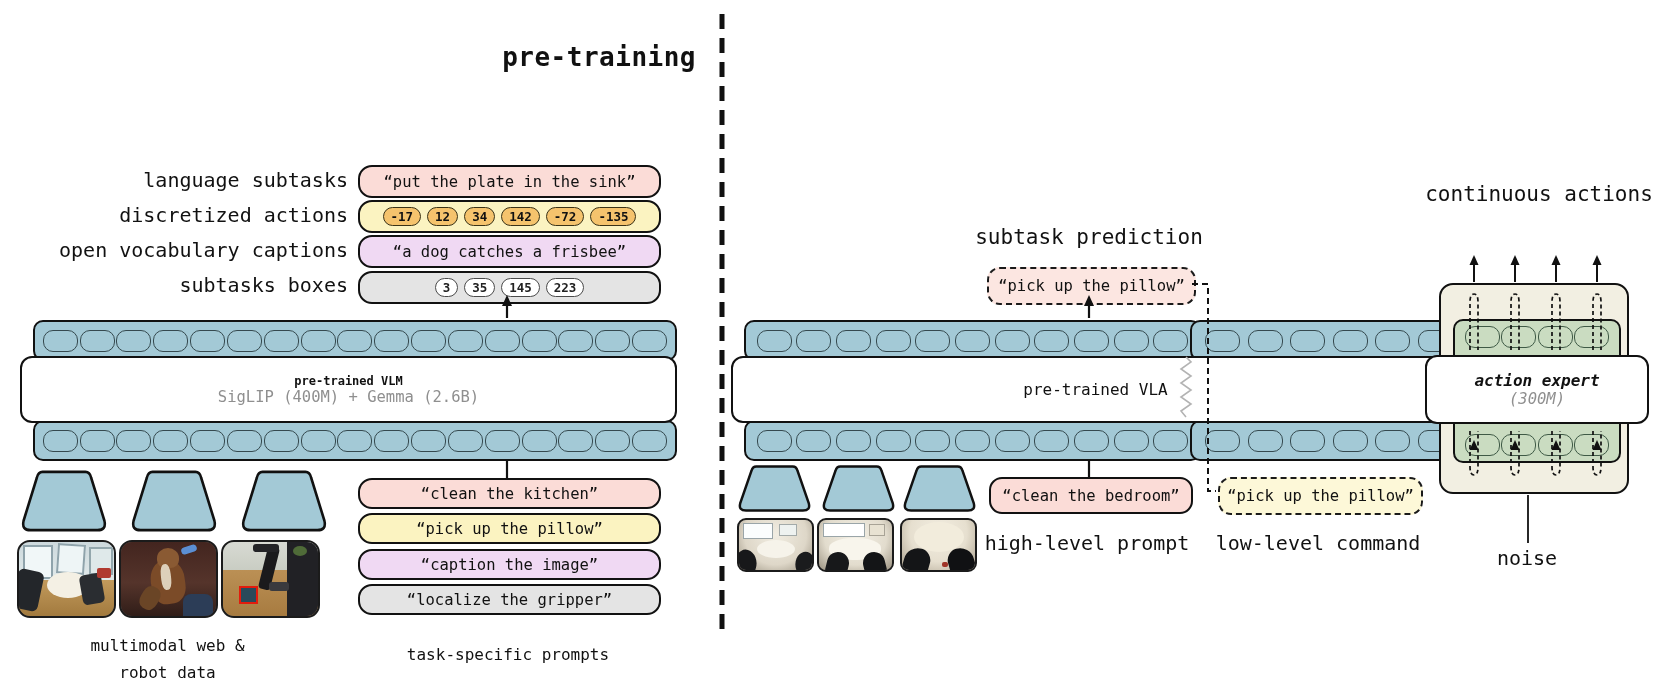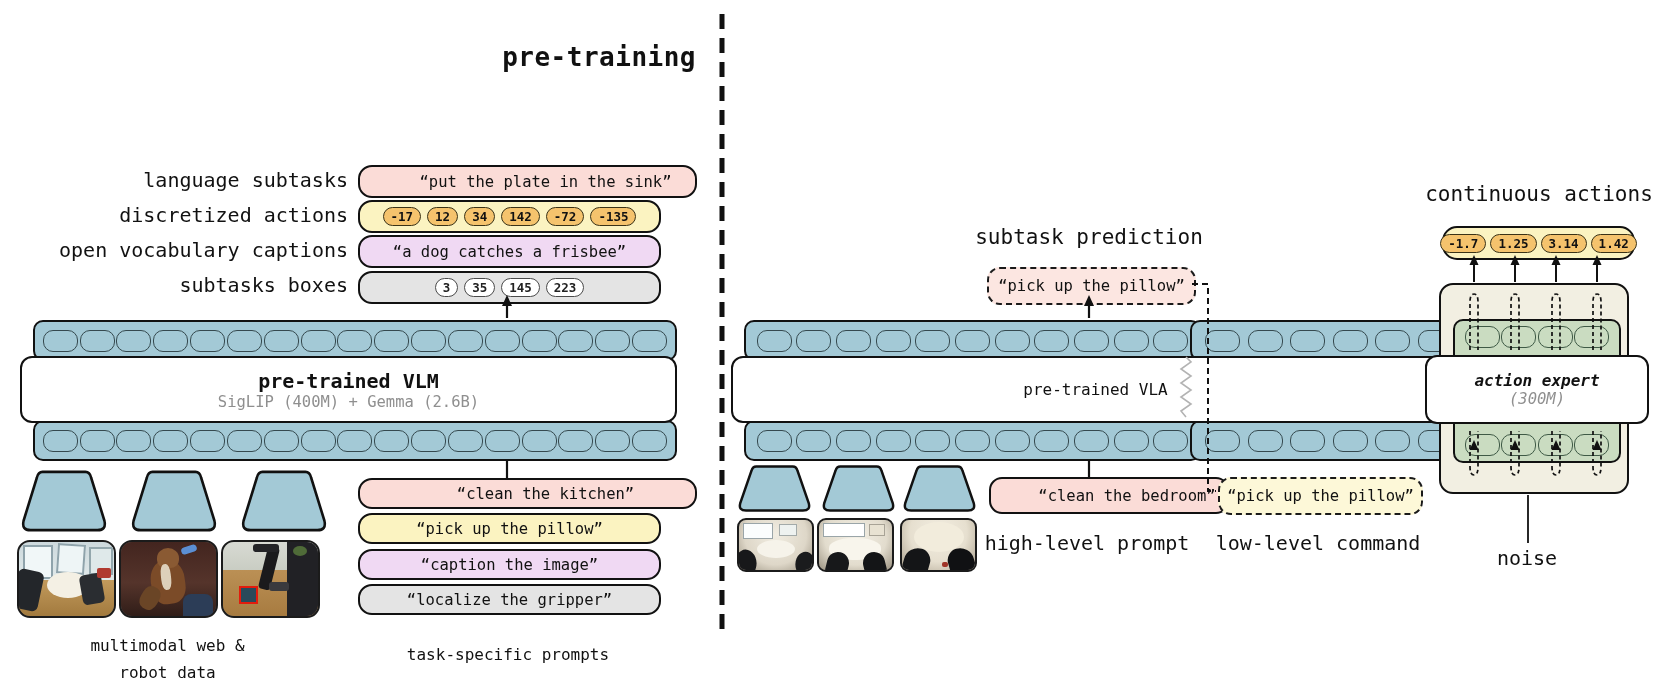--- a/index.html
+++ b/index.html
@@ -14,29 +14,29 @@
   .section-title{position:absolute;top:42px;font-size:26px;font-weight:700;letter-spacing:.5px;white-space:nowrap;}
   .row-label{position:absolute;left:40px;width:308px;text-align:right;font-size:20px;font-weight:500;
              height:24px;line-height:24px;white-space:nowrap;}
   .stack-box{position:absolute;left:358px;width:299px;height:29px;border:2px solid var(--border);
              border-radius:14px;display:flex;align-items:center;justify-content:center;
              font-size:15.5px;z-index:3;white-space:nowrap;}
   .pill-row{display:flex;gap:6px;align-items:center;justify-content:center;}
   .pill{height:19px;padding:0 7px;border:1.6px solid #3a3216;border-radius:10px;background:var(--orange);
         font-size:12.5px;font-weight:700;display:flex;align-items:center;box-sizing:border-box;}
   .pill-row--white .pill{background:#fff;border-color:#4a4a4a;font-weight:600;color:#222;}
-  .bg-pink{background:var(--pink);padding-left:36px;} .bg-yellow{background:var(--yellow);}
+  .bg-pink{background:var(--pink);} .bg-yellow{background:var(--yellow);}
   .bg-purple{background:var(--purple);} .bg-gray{background:var(--gray);}
   .bar{position:absolute;height:37px;background:var(--blue);border:2.2px solid var(--border);
        border-radius:10px;display:flex;align-items:center;justify-content:space-evenly;
        padding:0 6px;z-index:2;}
   .token{width:33px;height:20px;border:1.6px solid #35494f;border-radius:10px;flex:none;}
   .white-box{position:absolute;background:#fff;border:2.2px solid var(--border);border-radius:12px;
              display:flex;flex-direction:column;align-items:center;justify-content:center;white-space:nowrap;}
-  .wb-line1{font-size:20px;font-weight:700;}
+  .wb-line1{font-size:12px;font-weight:700;}
   .wb-line2{font-size:15.5px;color:var(--muted-text);}
   .dash-box{position:absolute;border:2.2px dashed #1a1a1a;border-radius:13px;display:flex;align-items:center;
             justify-content:center;font-size:15.5px;z-index:3;white-space:nowrap;}
   .solid-box{position:absolute;border:2px solid var(--border);border-radius:13px;display:flex;align-items:center;
              justify-content:center;font-size:15.5px;z-index:3;white-space:nowrap;}
   .trap{position:absolute;z-index:1;}
   .photo{position:absolute;overflow:hidden;border:2px solid #1b1b1b;z-index:1;background:#555;}
   .photo>div{position:absolute;}
   .caption{position:absolute;text-align:center;font-size:16px;font-weight:500;line-height:27px;white-space:nowrap;}
   .small-label{position:absolute;text-align:center;font-size:20px;font-weight:500;white-space:nowrap;}
@@ -233,26 +233,20 @@
         <span class="g-token"></span>
         <span class="g-token"></span>
       </div>
   </div>
   <div class="white-box" style="left:1425px;top:355px;width:220px;height:65px;z-index:6;font-style:italic;">
     <div style="font-size:16px;font-weight:600;">action expert</div>
     <div class="wb-line2">(300M)</div>
   </div>
 
   <div class="small-label" style="left:1408px;top:182px;width:262px;font-size:21px;">continuous actions</div>
-  <div class="solid-box pill-row" style="left:1442px;top:226px;width:189px;height:30px;background:var(--yellow);border-radius:15px;gap:4px;">
-      <span class="pill">-1.7</span>
-      <span class="pill">1.25</span>
-      <span class="pill">3.14</span>
-      <span class="pill">1.42</span>
-    </div>
 
   <svg class="trap" style="left:738px;top:465px;" width="73" height="47" viewBox="0 0 100 66" preserveAspectRatio="none">
       <path d="M25,2 L75,2 Q80,2 81.5,8 L97,54 Q99.5,64 89,64 L11,64 Q0.5,64 3,54 L18.5,8 Q20,2 25,2 Z" fill="var(--blue)" stroke="#111" stroke-width="3.4"></path>
     </svg>
   <svg class="trap" style="left:822px;top:465px;" width="73" height="47" viewBox="0 0 100 66" preserveAspectRatio="none">
       <path d="M25,2 L75,2 Q80,2 81.5,8 L97,54 Q99.5,64 89,64 L11,64 Q0.5,64 3,54 L18.5,8 Q20,2 25,2 Z" fill="var(--blue)" stroke="#111" stroke-width="3.4"></path>
     </svg>
   <svg class="trap" style="left:903px;top:465px;" width="73" height="47" viewBox="0 0 100 66" preserveAspectRatio="none">
       <path d="M25,2 L75,2 Q80,2 81.5,8 L97,54 Q99.5,64 89,64 L11,64 Q0.5,64 3,54 L18.5,8 Q20,2 25,2 Z" fill="var(--blue)" stroke="#111" stroke-width="3.4"></path>
     </svg>

